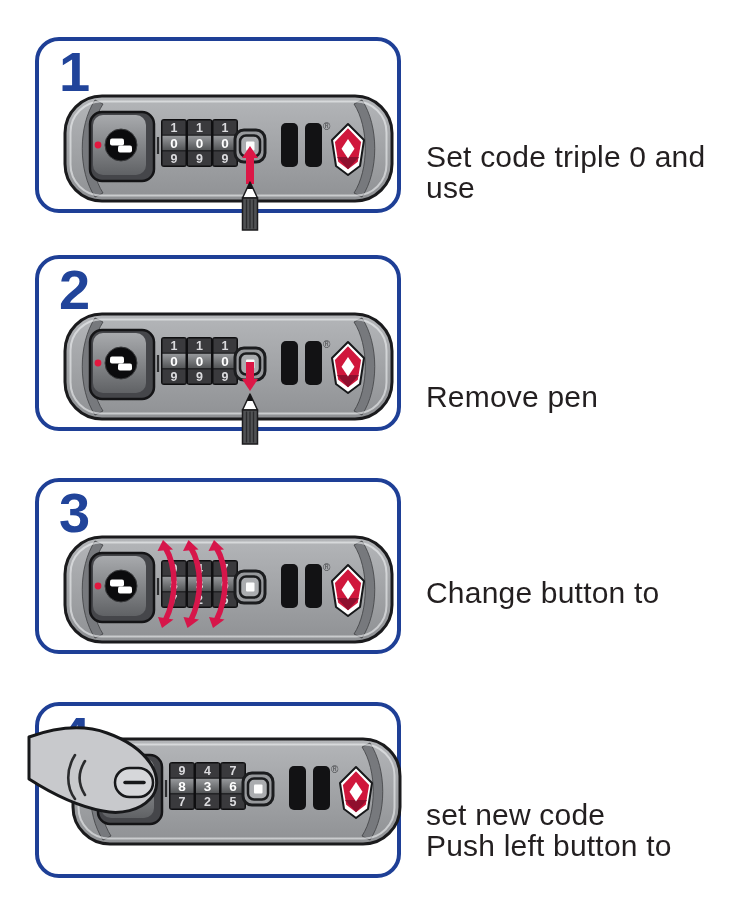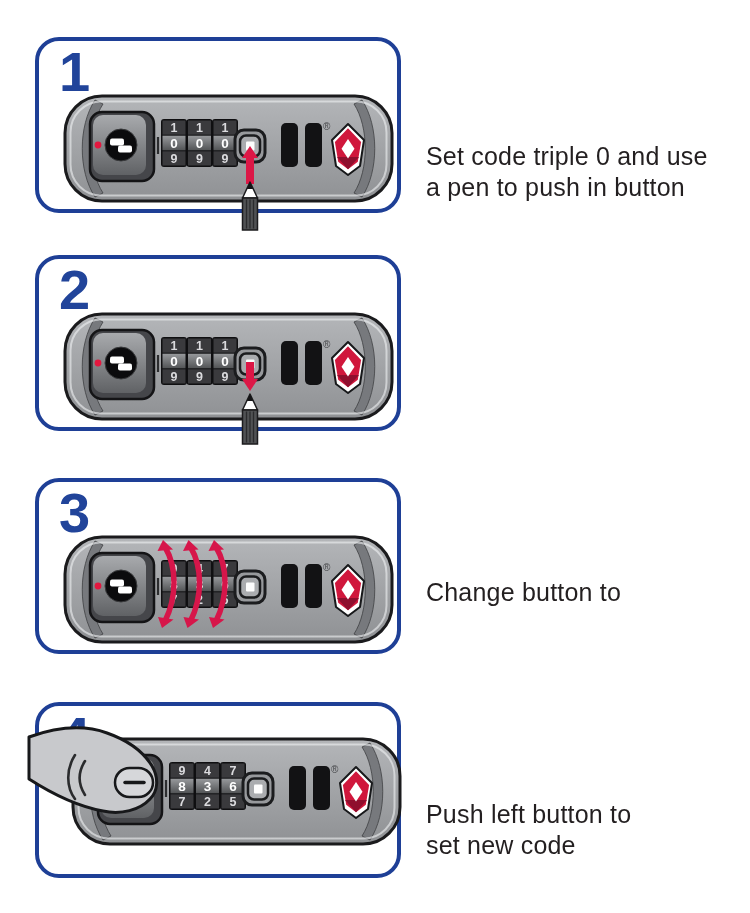--- a/index.html
+++ b/index.html
@@ -3,21 +3,21 @@
 <meta charset="utf-8">
 <style>
   html,body{margin:0;padding:0;background:#ffffff;}
   body{width:750px;height:913px;position:relative;font-family:"Liberation Sans",sans-serif;}
   .canvas{position:absolute;inset:0;background:#fff;}
   .panel{position:absolute;left:35px;width:366px;height:176px;background:#fff;
          border:4px solid #1e3f96;border-radius:24px;box-sizing:border-box;}
   .step-number{position:absolute;left:20px;top:2px;font-size:56px;font-weight:bold;
          color:#21449a;line-height:1.05;letter-spacing:-1px;}
   .lock-svg{position:absolute;left:-25px;top:0;overflow:visible;}
-  .caption{position:absolute;left:426px;width:310px;font-size:25px;color:#231f20;
+  .caption{position:absolute;left:426px;width:310px;font-size:30px;color:#231f20;
          line-height:31px;letter-spacing:0.2px;}
 </style>
 </head>
 <body>
 
 <div class="canvas">
 
   <section class="panel" style="top:37px">
     <div class="step-number">1</div>
     <svg class="lock-svg" id="lock-0" width="410" height="200">
@@ -303,23 +303,26 @@
           <rect x="42" y="29" width="38" height="29" rx="14.5" fill="#d6d7da" stroke="#17181a" stroke-width="2.5"></rect>
           <line x1="52" y1="43.5" x2="71" y2="43.5" stroke="#17181a" stroke-width="3.5" stroke-linecap="round"></line>
           <path d="M 2,16 C -7,30 -7,48 2,60" fill="none" stroke="#2a2b2d" stroke-width="2.6" stroke-linecap="round"></path>
           <path d="M 12,22 C 5,33 5,45 12,56" fill="none" stroke="#2a2b2d" stroke-width="2.6" stroke-linecap="round"></path>
         </g>
       </svg>
   </section>
 
   <div class="caption" style="top:141px">
     <div>Set code triple 0 and use</div>
-    <div>a pen to push in button</div>
+  </div>
+  <div class="caption" style="top:381px">
+    <div>Remove pen</div>
+    <div></div>
   </div>
   <div class="caption" style="top:577px">
     <div>Change button to</div>
   </div>
   <div class="caption" style="top:799px">
+    <div>set new code</div>
     <div>Push left button to</div>
-    <div>set new code</div>
   </div>
 
 </div>
 
 </body></html>

